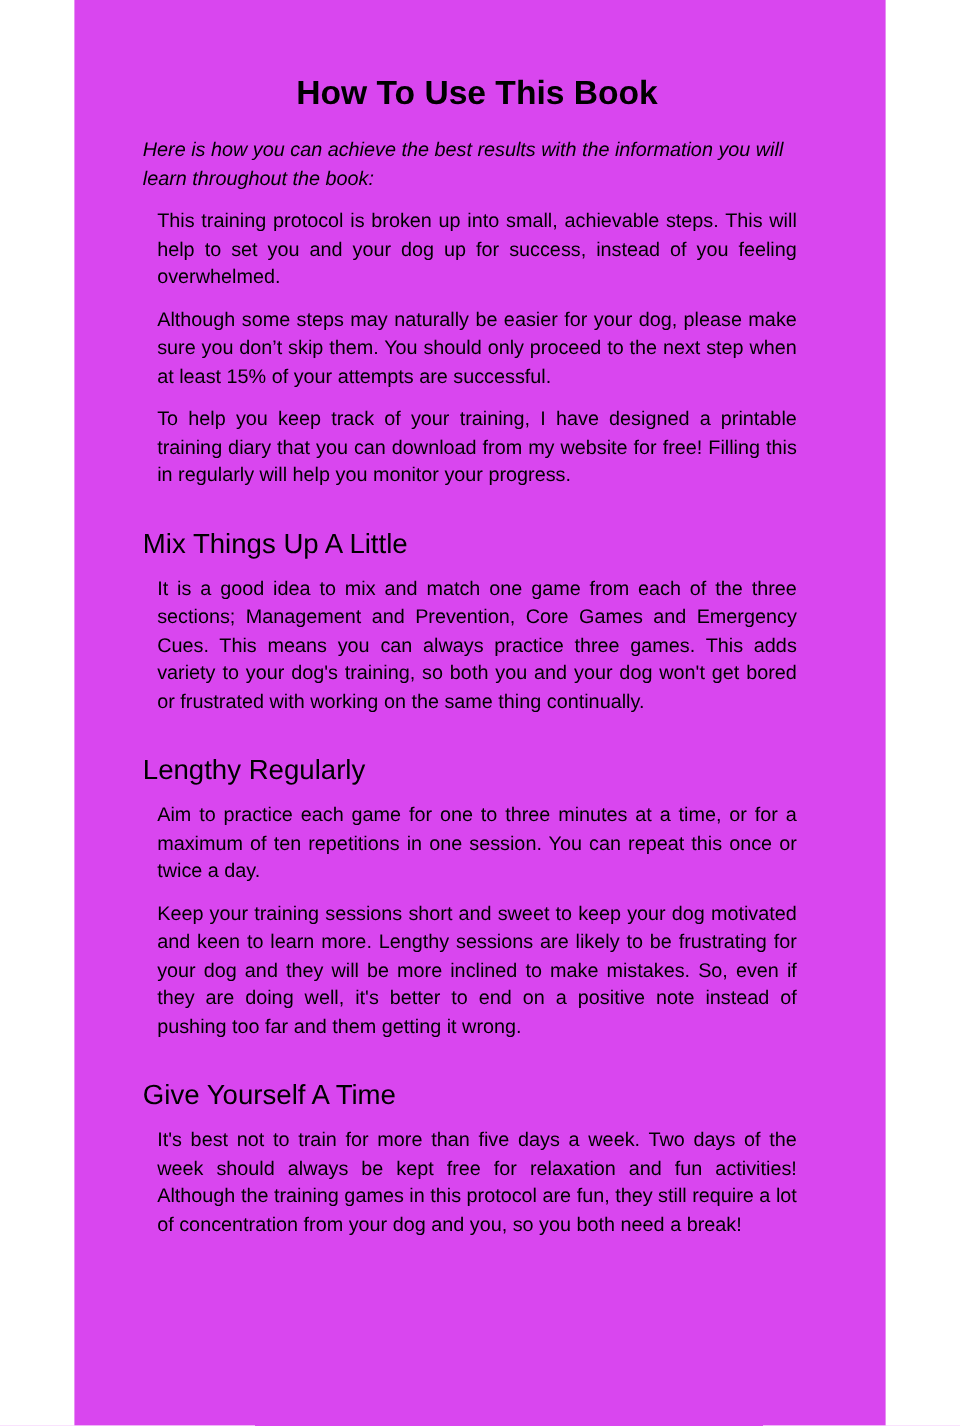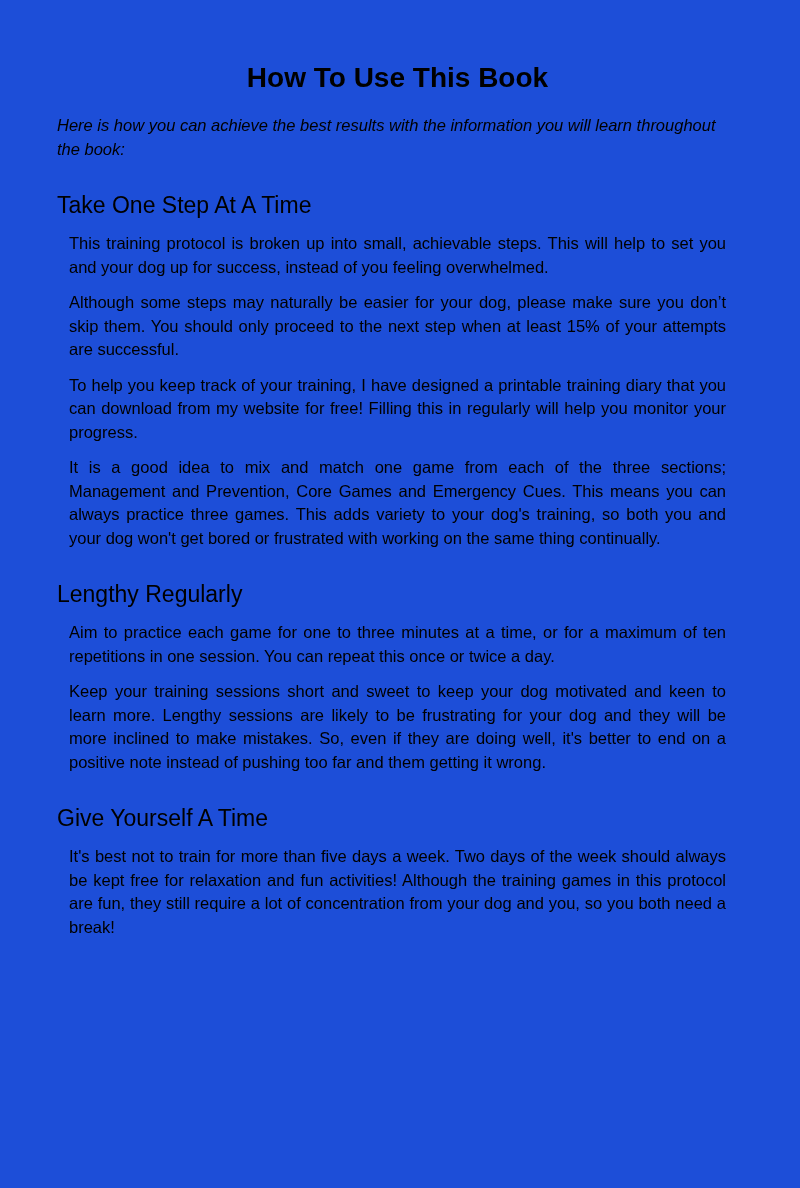--- a/index.html
+++ b/index.html
@@ -1,24 +1,24 @@
 <!DOCTYPE html>
 <html><head>
 <meta charset="utf-8">
 <style>
   html, body {
     margin: 0;
     padding: 0;
     background: #ffffff;
   }
   .page {
-    width: 800px;
+    width: 676px;
     min-height: 1188px;
     margin: 0 auto;
-    background: #1d4ed8;
+    background: #d946ef;
     box-sizing: border-box;
     padding: 62px 62px 16px 57px;
     font-family: "Liberation Sans", "DejaVu Sans", sans-serif;
     color: #000000;
   }
   h1.doc-title {
     margin: 0 0 20px 0;
     text-align: center;
     font-size: 28px;
     font-weight: 700;
@@ -49,30 +49,30 @@
 </head>
 <body>
 
 <div class="page">
 
   <h1 class="doc-title">How To Use This Book</h1>
 
   <p class="intro">Here is how you can achieve the best results with the information you will learn throughout the book:</p>
 
   <section>
-    <h2 class="section-heading">Take One Step At A Time</h2>
     <p class="body-par">This training protocol is broken up into small, achievable steps. This will help to set you and your dog up for success, instead of you feeling overwhelmed.</p>
     <p class="body-par">Although some steps may naturally be easier for your dog, please make sure you don’t skip them. You should only proceed to the next step when at least 15% of your attempts are successful.</p>
   </section>
 
   <section>
     <p class="body-par">To help you keep track of your training, I have designed a printable training diary that you can download from my website for free! Filling this in regularly will help you monitor your progress.</p>
   </section>
 
   <section>
+    <h2 class="section-heading">Mix Things Up A Little</h2>
     <p class="body-par">It is a good idea to mix and match one game from each of the three sections; Management and Prevention, Core Games and Emergency Cues. This means you can always practice three games. This adds variety to your dog's training, so both you and your dog won't get bored or frustrated with working on the same thing continually.</p>
   </section>
 
   <section>
     <h2 class="section-heading">Lengthy Regularly</h2>
     <p class="body-par">Aim to practice each game for one to three minutes at a time, or for a maximum of ten repetitions in one session. You can repeat this once or twice a day.</p>
     <p class="body-par">Keep your training sessions short and sweet to keep your dog motivated and keen to learn more. Lengthy sessions are likely to be frustrating for your dog and they will be more inclined to make mistakes. So, even if they are doing well, it's better to end on a positive note instead of pushing too far and them getting it wrong.</p>
   </section>
 
   <section>

